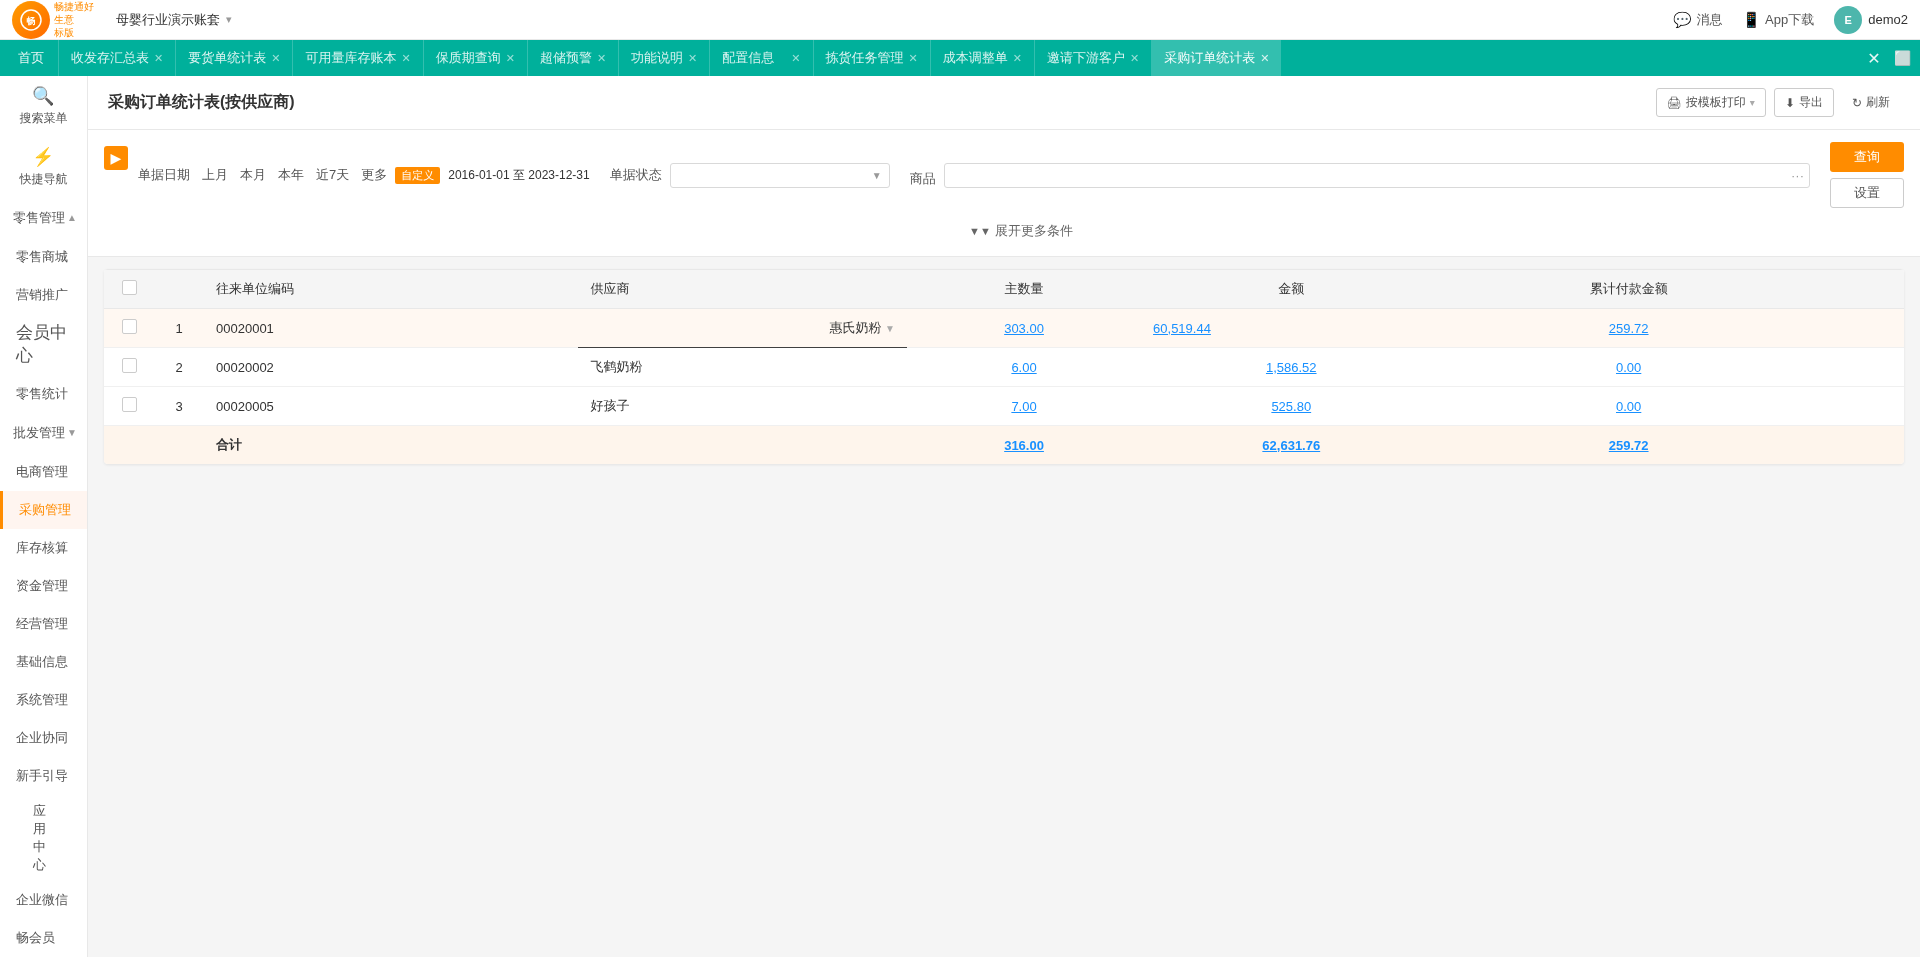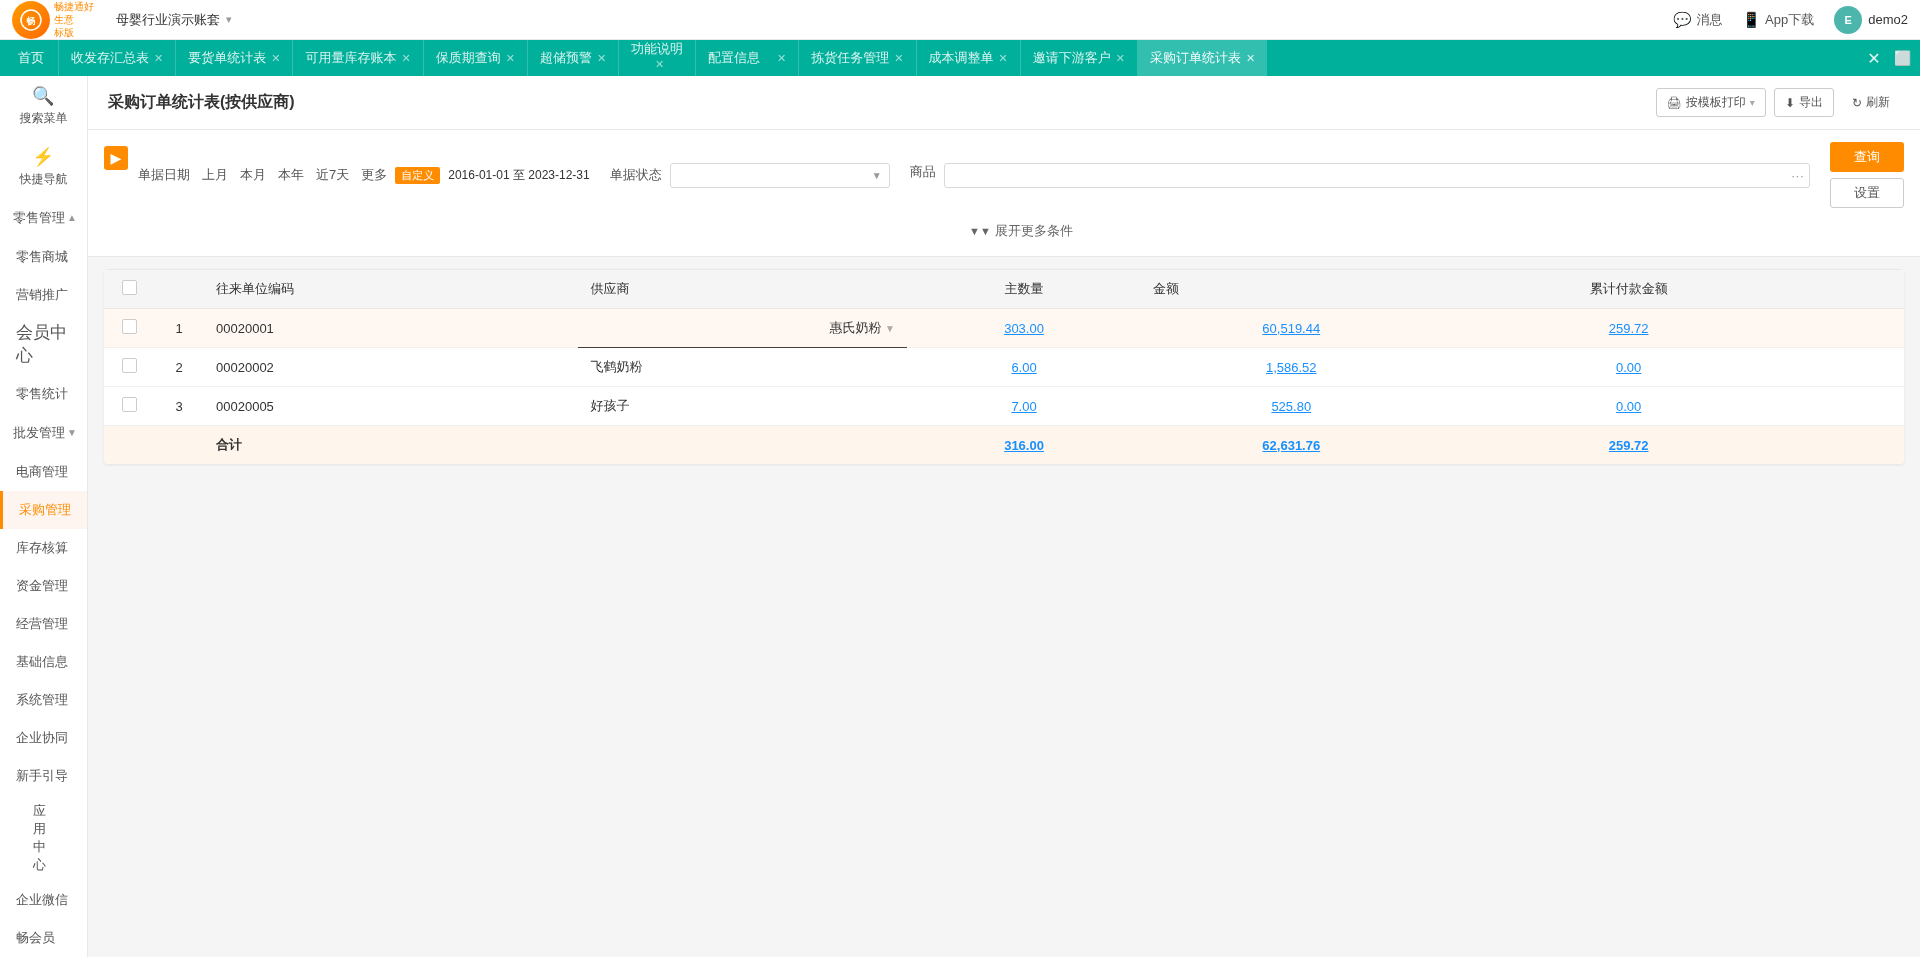--- a/index.html
+++ b/index.html
@@ -60,21 +60,21 @@
     <span style="margin-left:5px;opacity:0.7;font-size:11px;">✕</span>
   </div>
   <div style="display:flex;align-items:center;padding:0 12px;height:100%;color:rgba(255,255,255,0.85);font-size:13px;cursor:pointer;white-space:nowrap;border-right:1px solid rgba(255,255,255,0.2);">
     <span>保质期查询</span>
     <span style="margin-left:5px;opacity:0.7;font-size:11px;">✕</span>
   </div>
   <div style="display:flex;align-items:center;padding:0 12px;height:100%;color:rgba(255,255,255,0.85);font-size:13px;cursor:pointer;white-space:nowrap;border-right:1px solid rgba(255,255,255,0.2);">
     <span>超储预警</span>
     <span style="margin-left:5px;opacity:0.7;font-size:11px;">✕</span>
   </div>
-  <div style="display:flex;align-items:center;padding:0 12px;height:100%;color:rgba(255,255,255,0.85);font-size:13px;cursor:pointer;white-space:nowrap;border-right:1px solid rgba(255,255,255,0.2);flex-direction:column;">
+  <div style="display:flex;align-items:center;padding:0 12px;height:100%;color:rgba(255,255,255,0.85);font-size:13px;cursor:pointer;white-space:nowrap;border-right:1px solid rgba(255,255,255,0.2);">
     <span>功能说明</span>
     <span style="margin-left:5px;opacity:0.7;font-size:11px;">✕</span>
   </div>
   <div style="display:flex;align-items:center;padding:0 12px;height:100%;color:rgba(255,255,255,0.85);font-size:13px;cursor:pointer;white-space:nowrap;border-right:1px solid rgba(255,255,255,0.2);gap:12px;">
     <span>配置信息</span>
     <span style="margin-left:5px;opacity:0.7;font-size:11px;">✕</span>
   </div>
   <div style="display:flex;align-items:center;padding:0 12px;height:100%;color:rgba(255,255,255,0.85);font-size:13px;cursor:pointer;white-space:nowrap;border-right:1px solid rgba(255,255,255,0.2);">
     <span>拣货任务管理</span>
     <span style="margin-left:5px;opacity:0.7;font-size:11px;">✕</span>
@@ -212,21 +212,21 @@
           <div style="display:flex;align-items:center;gap:8px;">
             <span style="color:#555;font-size:13px;white-space:nowrap;">单据状态</span>
             <div style="position:relative;display:inline-block;">
               <select style="border:1px solid #d9d9d9;border-radius:3px;padding:4px 28px 4px 8px;font-size:13px;color:#333;background:#fff;cursor:pointer;min-width:220px;appearance:none;">
                 <option value=""></option>
               </select>
               <span style="position:absolute;right:8px;top:50%;transform:translateY(-50%);font-size:10px;color:#999;pointer-events:none;">▼</span>
             </div>
           </div>
 
-          <div style="display:flex;align-items:flex-start;gap:8px;flex:1;">
+          <div style="display:flex;align-items:flex-end;gap:8px;flex:1;">
             <span style="color:#555;font-size:13px;white-space:nowrap;">商品</span>
             <div style="position:relative;display:flex;align-items:center;flex:1;">
               <input type="text" style="width: 100%; min-width: 200px; border: 1px solid rgb(217, 217, 217); border-radius: 3px; padding: 4px 28px 4px 8px; font-size: 13px;">
               <span style="position:absolute;right:6px;color:#999;cursor:pointer;font-size:13px;">···</span>
             </div>
           </div>
 
           <div style="display:flex;flex-direction:column;gap:6px;">
             <button style="background:#ff8c00;color:#fff;border:none;padding:6px 24px;border-radius:3px;cursor:pointer;font-size:13px;font-weight:500;">查询</button>
             <button style="background:#fff;color:#555;border:1px solid #ccc;padding:5px 18px;border-radius:3px;cursor:pointer;font-size:13px;">设置</button>
@@ -246,37 +246,37 @@
       <table style="width:100%;border-collapse:collapse;">
         <thead>
           <tr>
             <th style="width:50px;background:#f5f5f5;border-bottom:1px solid #e8e8e8;border-top:1px solid #e8e8e8;padding:10px 12px;text-align:center;">
               <div style="width:15px;height:15px;border:1px solid #ccc;border-radius:2px;display:inline-block;background:#fff;cursor:pointer;"></div>
             </th>
             <th style="width:50px;background:#f5f5f5;border-bottom:1px solid #e8e8e8;border-top:1px solid #e8e8e8;padding:10px 12px;text-align:center;font-size:13px;color:#333;font-weight:500;"></th>
             <th style="background:#f5f5f5;border-bottom:1px solid #e8e8e8;border-top:1px solid #e8e8e8;padding:10px 12px;text-align:left;font-size:13px;color:#333;font-weight:500;">往来单位编码</th>
             <th style="background:#f5f5f5;border-bottom:1px solid #e8e8e8;border-top:1px solid #e8e8e8;padding:10px 12px;text-align:left;font-size:13px;color:#333;font-weight:500;">供应商</th>
             <th style="background:#f5f5f5;border-bottom:1px solid #e8e8e8;border-top:1px solid #e8e8e8;padding:10px 12px;text-align:center;font-size:13px;color:#333;font-weight:500;">主数量</th>
-            <th style="background:#f5f5f5;border-bottom:1px solid #e8e8e8;border-top:1px solid #e8e8e8;padding:10px 12px;text-align:left;font-size:13px;color:#333;font-weight:500;">金额</th>
+            <th style="background:#f5f5f5;border-bottom:1px solid #e8e8e8;border-top:1px solid #e8e8e8;padding:10px 12px;text-align:center;font-size:13px;color:#333;font-weight:500;">金额</th>
             <th style="background:#f5f5f5;border-bottom:1px solid #e8e8e8;border-top:1px solid #e8e8e8;padding:10px 12px;text-align:center;font-size:13px;color:#333;font-weight:500;">累计付款金额</th>
             <th style="background:#f5f5f5;border-bottom:1px solid #e8e8e8;border-top:1px solid #e8e8e8;padding:10px 12px;"></th>
           </tr>
         </thead>
         <tbody id="table-body">
         <tr>
     <td style="padding:10px 12px;border-bottom:1px solid #f0f0f0;background:#fff8f2;text-align:center;">
       <div style="width:15px;height:15px;border:1px solid #ccc;border-radius:2px;display:inline-block;background:#fff;cursor:pointer;"></div>
     </td>
     <td style="padding:10px 12px;border-bottom:1px solid #f0f0f0;background:#fff8f2;text-align:center;color:#333;font-size:13px;">1</td>
     <td style="padding:10px 12px;border-bottom:1px solid #f0f0f0;background:#fff8f2;color:#333;font-size:13px;">00020001</td>
     <td style="padding:10px 12px;border-bottom:1px solid #404040;background:#fff8f2;color:#333;font-size:13px;text-align:right;">
       惠氏奶粉 <span style="font-size:10px;color:#aaa;">▼</span>
     </td>
     <td style="padding:10px 12px;border-bottom:1px solid #f0f0f0;background:#fff8f2;text-align:center;color:#1890ff;font-size:13px;text-decoration:underline;cursor:pointer;">303.00</td>
-    <td style="padding:10px 12px;border-bottom:1px solid #f0f0f0;background:#fff8f2;text-align:center;color:#1890ff;font-size:13px;text-decoration:underline;cursor:pointer;">60,519.44</td>
+    <td style="padding:10px 12px;border-bottom:1px solid #f0f0f0;background:#fff8f2;color:#1890ff;font-size:13px;text-decoration:underline;cursor:pointer;">60,519.44</td>
     <td style="padding:10px 12px;border-bottom:1px solid #f0f0f0;background:#fff8f2;text-align:center;color:#1890ff;font-size:13px;text-decoration:underline;cursor:pointer;">259.72</td>
     <td style="padding:10px 12px;border-bottom:1px solid #f0f0f0;background:#fff8f2;"></td>
   </tr>
             <tr>
     <td style="padding:10px 12px;border-bottom:1px solid #f0f0f0;background:#fff;text-align:center;">
       <div style="width:15px;height:15px;border:1px solid #ccc;border-radius:2px;display:inline-block;background:#fff;cursor:pointer;"></div>
     </td>
     <td style="padding:10px 12px;border-bottom:1px solid #f0f0f0;background:#fff;text-align:center;color:#333;font-size:13px;">2</td>
     <td style="padding:10px 12px;border-bottom:1px solid #f0f0f0;background:#fff;color:#333;font-size:13px;">00020002</td>
     <td style="padding:10px 12px;border-bottom:1px solid #f0f0f0;background:#fff;color:#333;font-size:13px;">

